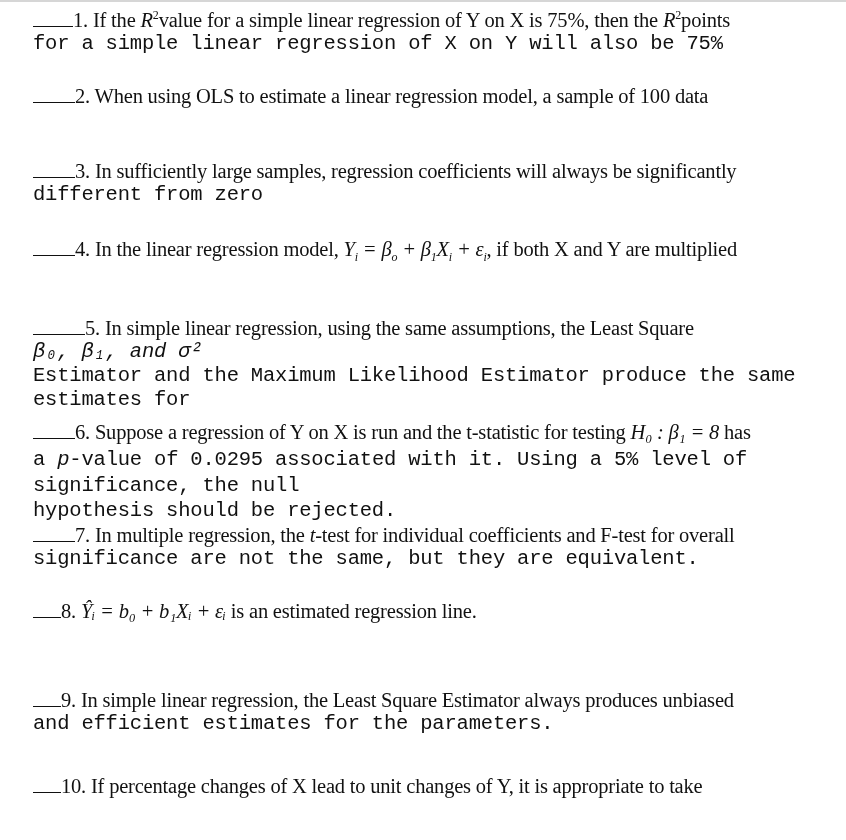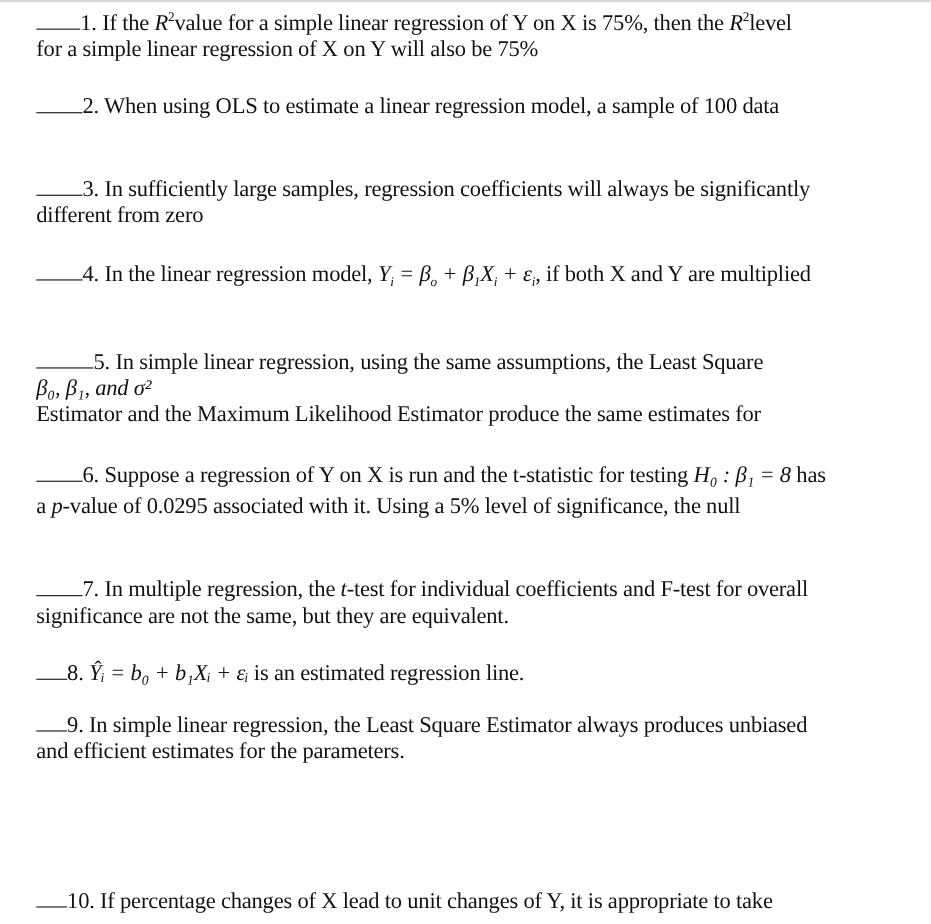--- a/index.html
+++ b/index.html
@@ -6,27 +6,27 @@
   body {
     width: 846px; height: 840px; overflow: hidden; position: relative;
     font-family: "Liberation Serif", "DejaVu Serif", serif;
     color: #111; font-size: 20.5px;
     border-top: 2px solid #d6d6d6; box-sizing: border-box;
   }
   .q { position: absolute; left: 33px; width: 800px; line-height: 24px; letter-spacing: -0.2px; }
   .blank { display: inline-block; border-bottom: 1.3px solid #111; height: 18px; vertical-align: baseline; }
   .m { font-style: italic; }
   sub, sup { font-size: 12px; line-height: 0; }
-  .l2 { display: block; }
+  .l2 { display: block; font-family: Liberation Mono, monospace; }
 </style>
 </head>
 <body>
 
 <div class="q" style="top:6px">
-  <span class="blank" style="width:40px"></span><span>1.</span> <span>If the </span><span class="m">R</span><sup>2</sup><span>value for a simple linear regression of Y on X is 75%, then the </span><span class="m">R</span><sup>2</sup><span>level</span>
+  <span class="blank" style="width:40px"></span><span>1.</span> <span>If the </span><span class="m">R</span><sup>2</sup><span>value for a simple linear regression of Y on X is 75%, then the </span><span class="m">R</span><sup>2</sup><span>points</span>
   <span class="l2">for a simple linear regression of X on Y will also be 75%</span>
 </div>
 
 <div class="q" style="top:82px">
   <span class="blank" style="width:42px"></span><span>2.</span> <span>When using OLS to estimate a linear regression model, a sample of 100 data</span>
 </div>
 
 <div class="q" style="top:157px">
   <span class="blank" style="width:42px"></span><span>3.</span> <span>In sufficiently large samples, regression coefficients will always be significantly</span>
   <span class="l2">different from zero</span>
@@ -38,31 +38,32 @@
 
 <div class="q" style="top:314px">
   <span class="blank" style="width:52px"></span><span>5.</span> <span>In simple linear regression, using the same assumptions, the Least Square</span>
   <span class="l2 m">β₀, β₁, and σ²</span>
   <span class="l2">Estimator and the Maximum Likelihood Estimator produce the same estimates for</span>
 </div>
 
 <div class="q" style="top:415px; line-height:30px">
   <span class="blank" style="width:42px"></span><span>6.</span> <span>Suppose a regression of Y on X is run and the t-statistic for testing </span><span class="m">H₀ : β₁ = 8</span> <span>has</span>
   <span class="l2" style="line-height:26px"><span>a </span><span class="m">p</span><span>-value of 0.0295 associated with it.  Using a 5% level of significance, the null</span></span>
+  <span class="l2" style="line-height:24px">hypothesis should be rejected.</span>
 </div>
 
 <div class="q" style="top:521px">
   <span class="blank" style="width:42px"></span><span>7.</span> <span>In multiple regression, the </span><span class="m">t</span><span>-test for individual coefficients and F-test for overall</span>
   <span class="l2">significance are not the same, but they are equivalent.</span>
 </div>
 
 <div class="q" style="top:597px">
   <span class="blank" style="width:28px"></span><span>8.</span> <span class="m">Ŷᵢ = b₀ + b₁Xᵢ + εᵢ</span><span> is an estimated regression line.</span>
 </div>
 
-<div class="q" style="top:644px">
+<div class="q" style="top:686px">
   <span class="blank" style="width:28px"></span><span>9.</span> <span>In simple linear regression, the Least Square Estimator always produces unbiased</span>
   <span class="l2">and efficient estimates for the parameters.</span>
 </div>
 
-<div class="q" style="top:804px">
+<div class="q" style="top:772px">
   <span class="blank" style="width:28px"></span><span>10.</span> <span>If percentage changes of X lead to unit changes of Y, it is appropriate to take</span>
 </div>
 
 </body></html>

